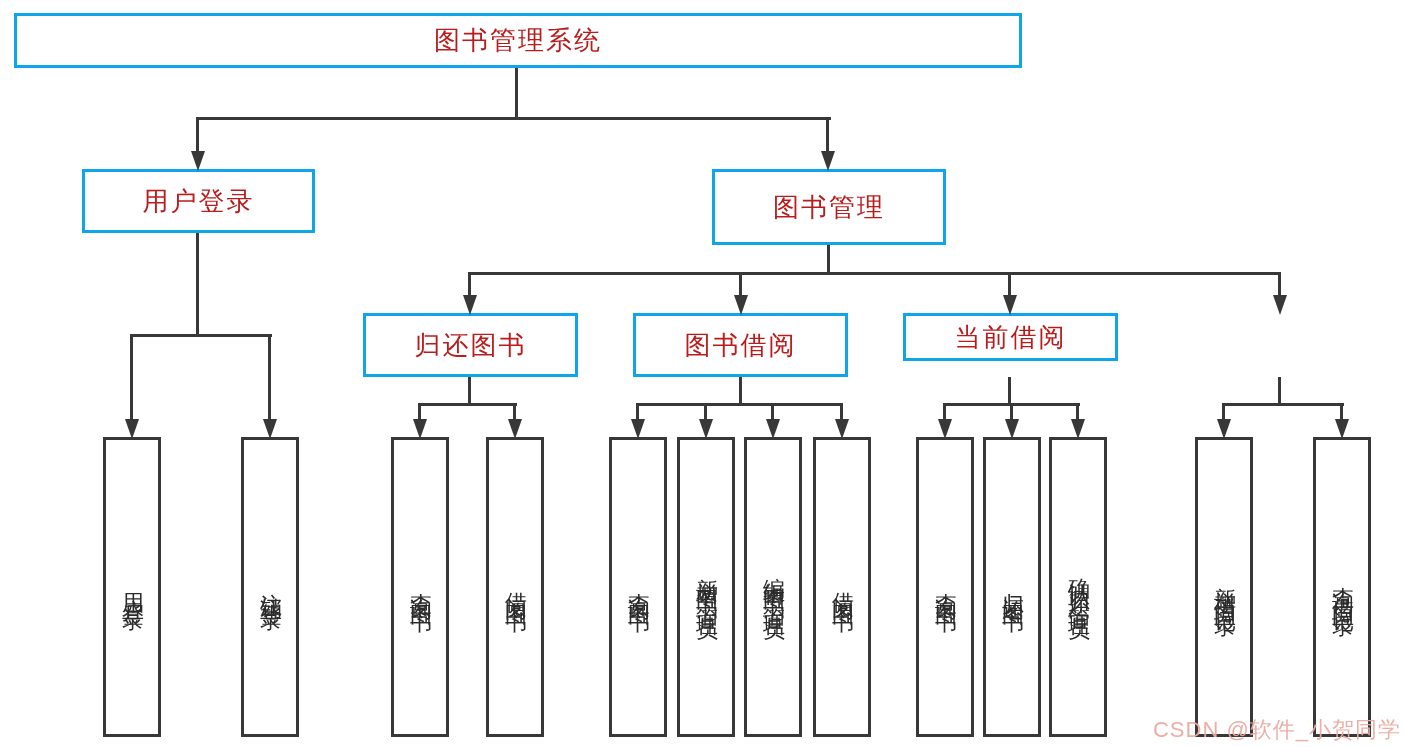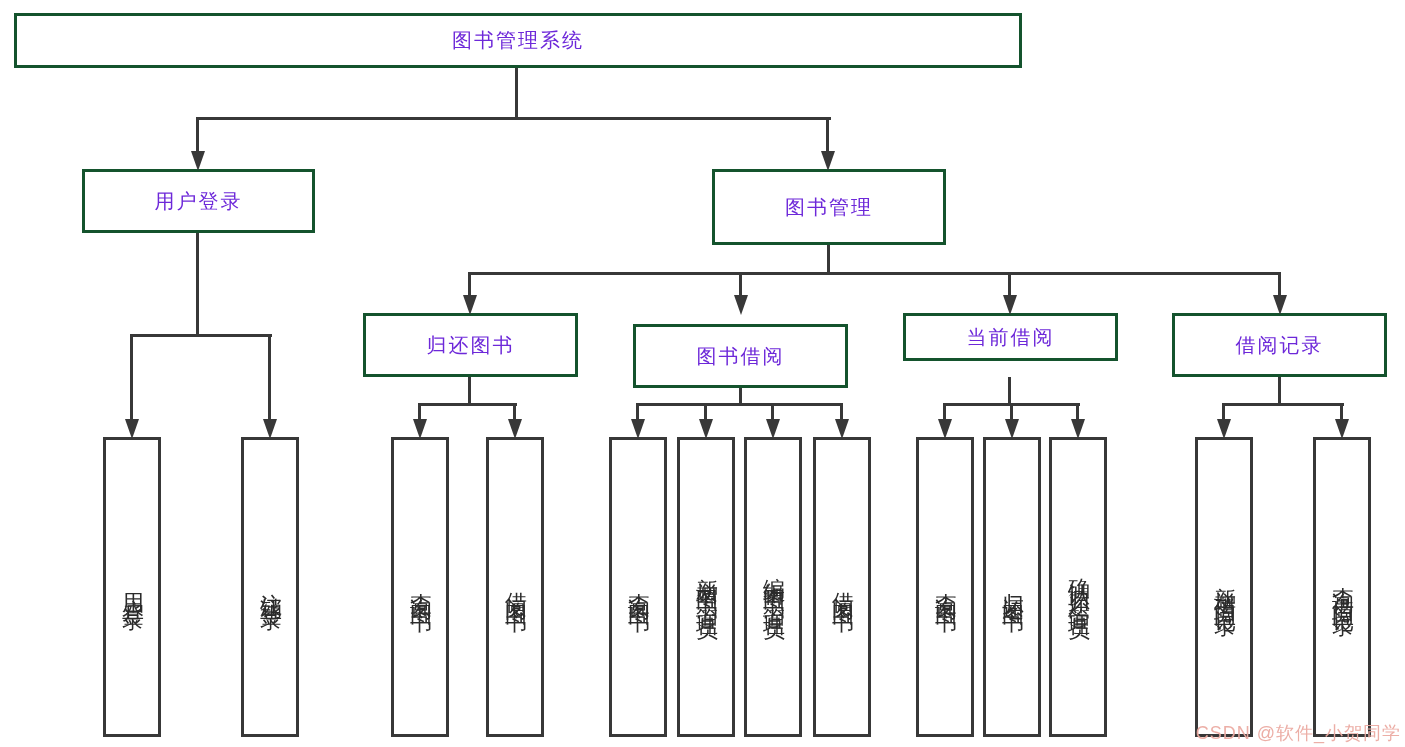--- a/index.html
+++ b/index.html
@@ -10,28 +10,28 @@
   #canvas {
     position: relative;
     width: 1405px;
     height: 747px;
     background: #ffffff;
     overflow: hidden;
   }
   .node {
     position: absolute;
     box-sizing: border-box;
-    border: 3px solid #14532d;
+    border: 3px solid #0ea5e9;
     background: #ffffff;
     display: flex;
     align-items: center;
     justify-content: center;
-    font-size: 20px;
+    font-size: 26px;
     letter-spacing: 2px;
-    color: #6d28d9;
+    color: #b91c1c;
     z-index: 2;
   }
   .leaf {
     position: absolute;
     box-sizing: border-box;
     border: 3px solid #383838;
     background: #ffffff;
     top: 437px;
     width: 58px;
     height: 300px;
@@ -55,41 +55,40 @@
     height: 0;
     border-left: 7px solid transparent;
     border-right: 7px solid transparent;
     border-top: 20px solid #383838;
     z-index: 3;
   }
   .watermark {
     position: absolute;
     right: 4px;
     bottom: 2px;
-    font-size: 18px;
+    font-size: 22px;
     letter-spacing: 1px;
     color: rgba(235, 170, 161, 0.95);
     z-index: 5;
     white-space: nowrap;
   }
 </style>
 </head>
 <body>
 
 <div id="canvas">
 
   <div class="node" style="left:14px; top:13px; width:1008px; height:55px;">图书管理系统</div>
 
   <div class="node" style="left:82px; top:169px; width:233px; height:64px;">用户登录</div>
   <div class="node" style="left:712px; top:169px; width:234px; height:76px;">图书管理</div>
 
   <div class="node" style="left:363px; top:313px; width:215px; height:64px;">归还图书</div>
-  <div class="node" style="left:633px; top:324px; width:215px; height:64px;">图书借阅</div>
+  <div class="node" style="left:633px; top:313px; width:215px; height:64px;">图书借阅</div>
   <div class="node" style="left:903px; top:313px; width:215px; height:48px;">当前借阅</div>
-  <div class="node" style="left:1172px; top:313px; width:215px; height:64px;">借阅记录</div>
 
   <div class="leaf" style="left:103px;">用户登录</div>
   <div class="leaf" style="left:241px;">注销登录</div>
   <div class="leaf" style="left:391px;">查询图书</div>
   <div class="leaf" style="left:486px;">借阅图书</div>
   <div class="leaf" style="left:609px;">查询图书</div>
   <div class="leaf" style="left:677px;">新增图书（管理员）</div>
   <div class="leaf" style="left:744px;">编辑图书（管理员）</div>
   <div class="leaf" style="left:813px;">借阅图书</div>
   <div class="leaf" style="left:916px;">查询图书</div>

